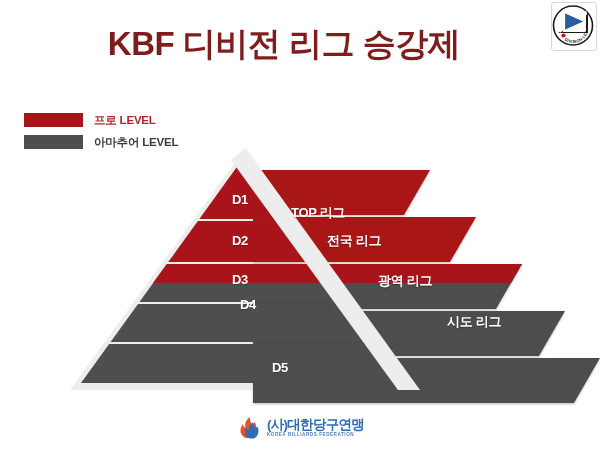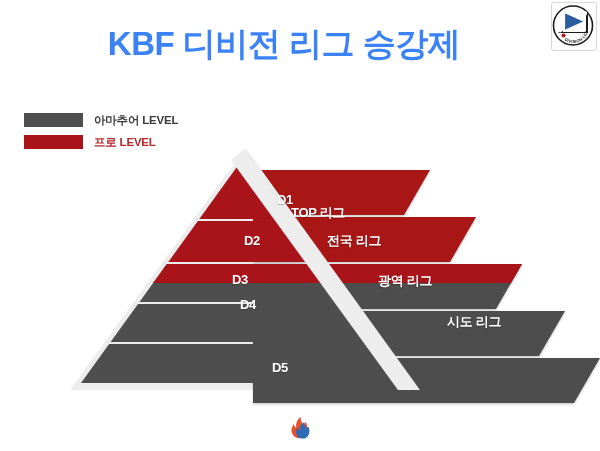--- a/index.html
+++ b/index.html
@@ -11,21 +11,21 @@
     position:relative;
   }
   #stage{position:absolute;left:0;top:0;width:600px;height:451px;}
 
   
   .title{
     position:absolute;left:0;top:22px;width:568px;
     text-align:center;
     font-size:33px;font-weight:bold;
     letter-spacing:-0.5px;
-    color:#3b82f6;
+    color:#7f1d1d;
     white-space:nowrap;
   }
 
   
   .badge{
     position:absolute;left:551px;top:2px;width:44px;height:47px;
   }
   .badge-bg{
     position:absolute;left:0;top:0;width:44px;height:47px;
     background:#ffffff;
@@ -84,26 +84,26 @@
       <circle cx="12.5" cy="33.5" r="2.1" fill="#c4161c"></circle>
       <path id="badgeArc" d="M 9 33 A 15 15 0 0 0 37 29" fill="none"></path>
       <text font-size="4.1" font-weight="bold" fill="#1c1c1c" letter-spacing="0.25">
         <textPath href="#badgeArc" startOffset="18%">DIVISION LEAGUE</textPath>
       </text>
     </svg>
   </div>
 
   <div class="legend">
     <div class="legend-row">
+      <div class="legend-sw pro"></div>
+      <div class="legend-lb pro">프로 LEVEL</div>
+    </div>
+    <div class="legend-row">
       <div class="legend-sw ama"></div>
       <div class="legend-lb ama">아마추어 LEVEL</div>
-    </div>
-    <div class="legend-row">
-      <div class="legend-sw pro"></div>
-      <div class="legend-lb pro">프로 LEVEL</div>
     </div>
   </div>
 
   <div class="pyr">
     <svg width="600" height="451" viewBox="0 0 600 451">
       <defs>
 
         <clipPath id="triClip">
           <polygon points="245.5,155 410,383 81,383"></polygon>
         </clipPath>
@@ -149,35 +149,39 @@
         <rect x="0" y="304" width="600" height="38" fill="#4E4E4E"></rect>
 
         <rect x="0" y="344" width="600" height="39" fill="#4E4E4E"></rect>
       </g>
 
       <polygon points="245.5,148 420,390 398,390 231,160" fill="#EDEDED"></polygon>
       <polygon points="245.5,155 245.5,175 238,165" fill="#EDEDED"></polygon>
     </svg>
 
     
-    <div class="lvl-txt" style="left:232px;top:192px;margin-left:45px;">D1</div>
-    <div class="lvl-txt" style="left:244px;top:233px;">D2</div>
+    <div class="lvl-txt" style="left:232px;top:192px;">D1</div>
+    <div class="lvl-txt" style="left:232px;top:233px;">D2</div>
     <div class="lvl-txt" style="left:232px;top:272px;text-align:center;">D3</div>
     <div class="lvl-txt" style="left:232px;top:297px;margin-left:8px;">D4</div>
     <div class="lvl-txt" style="left:232px;top:360px;padding-left:40px;">D5</div>
 
     
     <div class="ban-txt" style="left:291px;top:185px;margin-top:19px;">TOP 리그</div>
     <div class="ban-txt" style="left:327px;top:232px;">전국 리그</div>
     <div class="ban-txt" style="left:362px;top:272px;margin-left:16px;">광역 리그</div>
     <div class="ban-txt" style="left:407px;top:313px;margin-left:40px;">시도 리그</div>
   </div>
 
   <div class="footer">
     <div class="flogo">
       <svg width="26" height="26" viewBox="0 0 26 26">
         <path d="M10 23 C3 20 3.5 13 7 9 C7.2 12 8.6 12.8 9.4 12.4 C8.4 8 10.6 4 14 2 C13 6 15.6 7.6 16.6 10.4 C17 8.8 18 8 18.6 7.2 C21.4 11 21.6 19 14.6 23 Z" fill="#E8502A"></path>
         <path d="M14 23.4 C8.6 21.8 7.8 16 10.6 12.2 C11 14.6 12.2 15.2 13 15 C12.4 11.6 14.6 8.6 17.4 7.2 C16.8 10.4 19 11.6 19.8 13.8 C20.2 12.6 20.8 12 21.2 11.4 C23.4 14.6 23.2 21 17.6 23.6 Z" fill="#2E6DB4"></path>
       </svg>
+      <div class="flogo-tx">
+        <div class="flogo-ko">(사)대한당구연맹</div>
+        <div class="flogo-en">KOREA BILLIARDS FEDERATION</div>
+      </div>
     </div>
   </div>
 
 </div>
 
 </body></html>

